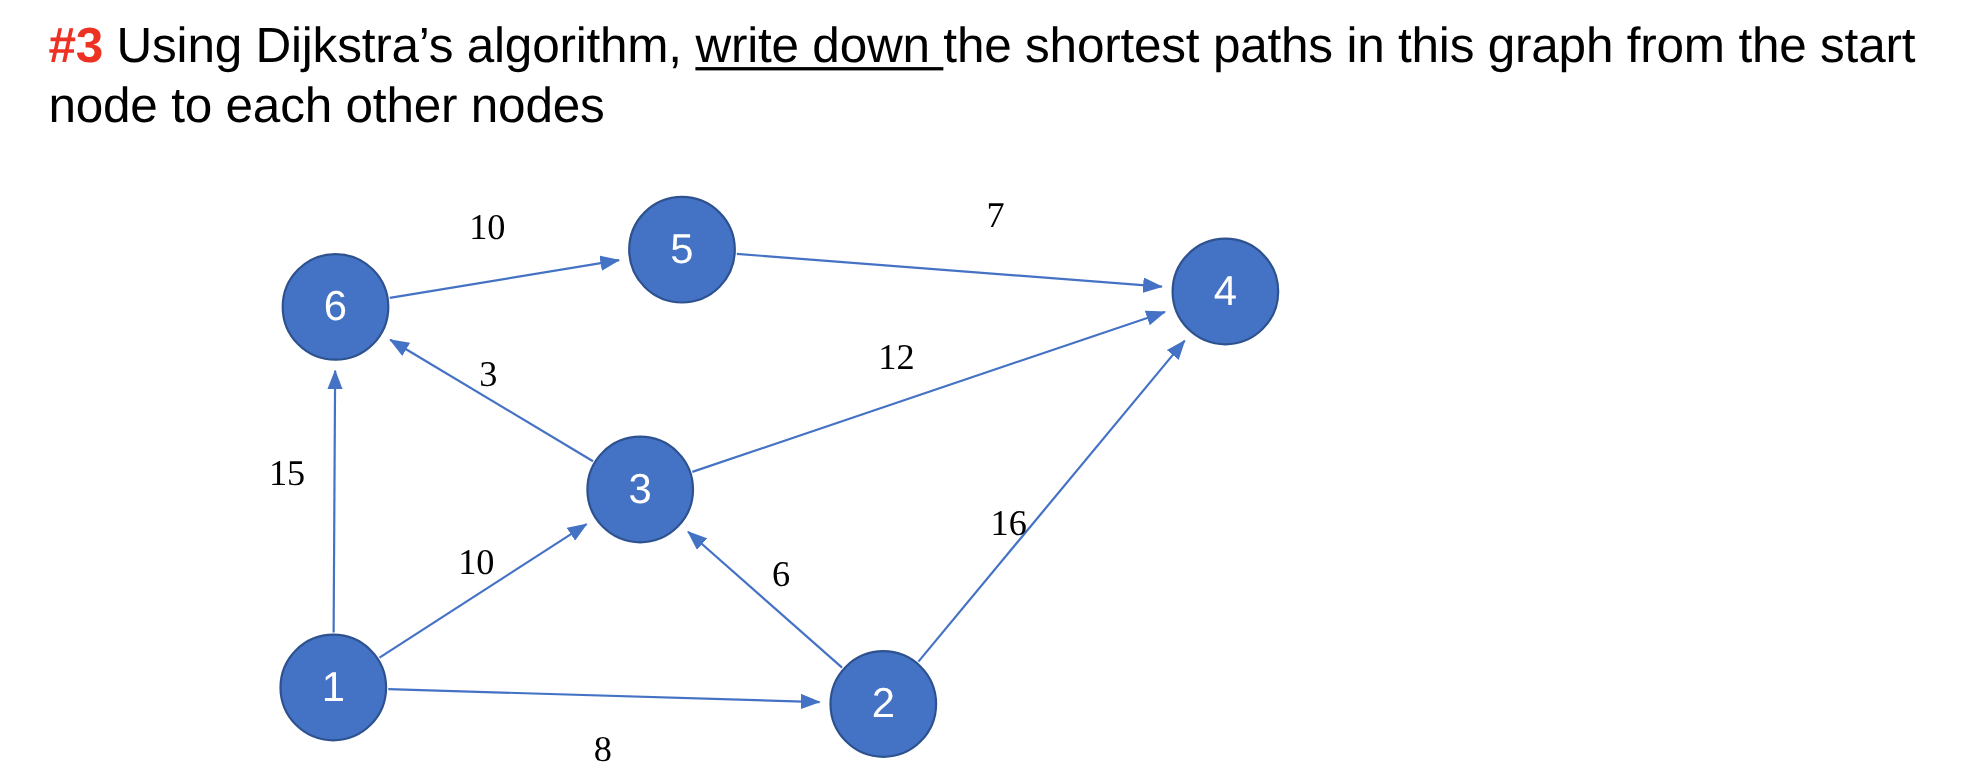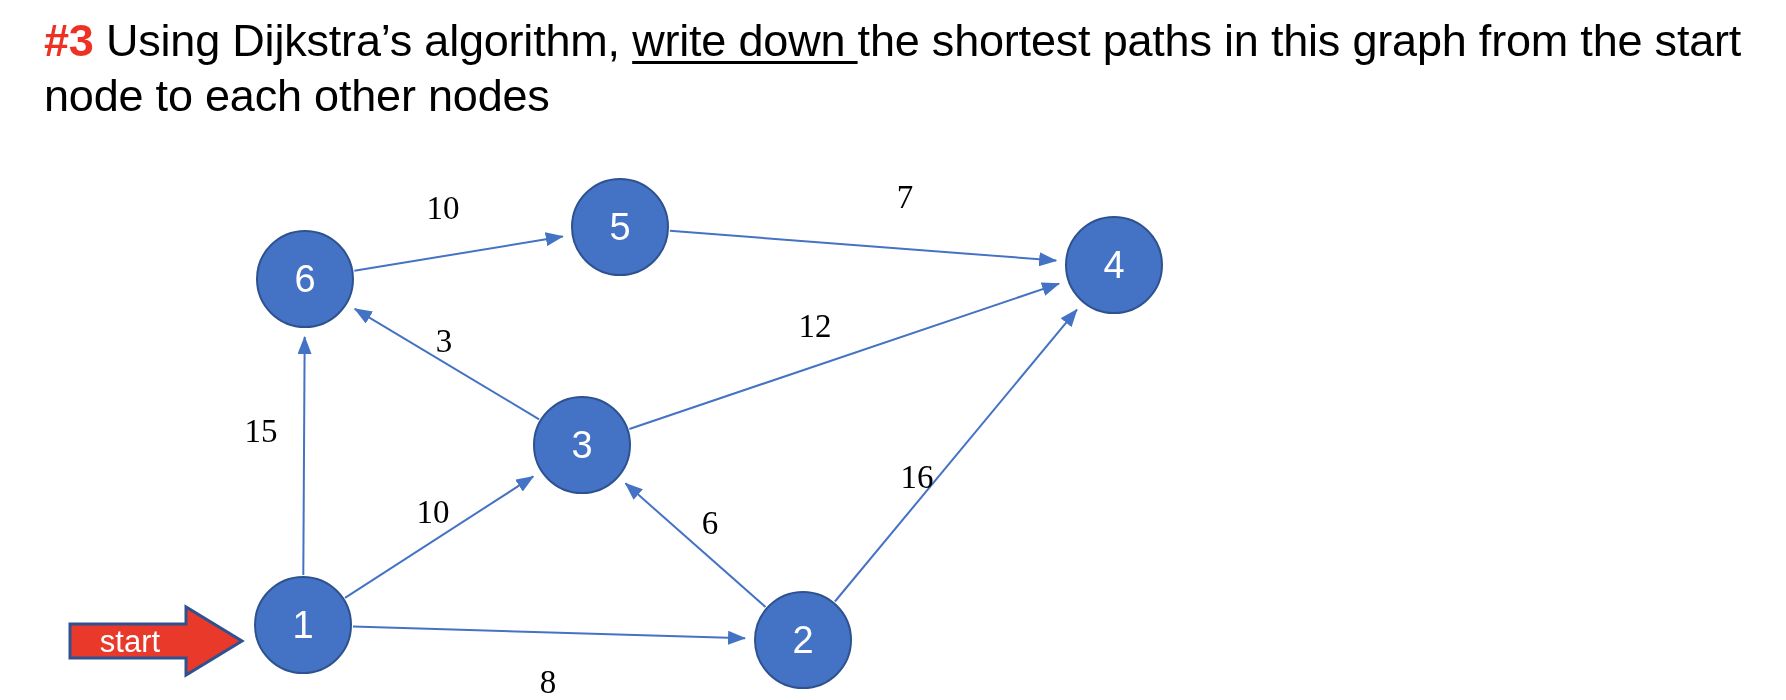--- a/index.html
+++ b/index.html
@@ -157,20 +157,14 @@
         <div class="edge-weight" style="left: 444px; top: 341px; color: rgb(0, 0, 0);">3</div>
         <div class="edge-weight" style="left: 815px; top: 326px; color: rgb(0, 0, 0);">12</div>
         <div class="edge-weight" style="left: 261px; top: 431px; color: rgb(0, 0, 0);">15</div>
         <div class="edge-weight" style="left: 433px; top: 512px; color: rgb(0, 0, 0);">10</div>
         <div class="edge-weight" style="left: 710px; top: 523px; color: rgb(0, 0, 0);">6</div>
         <div class="edge-weight" style="left: 917px; top: 477px; color: rgb(0, 0, 0);">16</div>
         <div class="edge-weight" style="left: 548px; top: 682px; color: rgb(0, 0, 0);">8</div>
       </div>
   </div>
 
-  <div id="start-marker">
-    <svg viewBox="0 0 176 74">
-      <polygon points="2,20 118,20 118,3 174,37 118,71 118,54 2,54" fill="#E8392B" stroke="#2E528F" stroke-width="3" stroke-linejoin="miter"></polygon>
-    </svg>
-    <div id="start-label">start</div>
-  </div>
 
 </div>
 
 </body></html>

